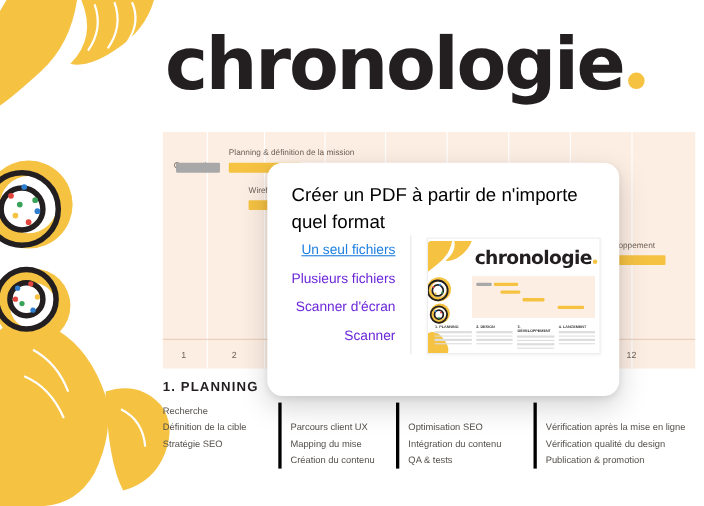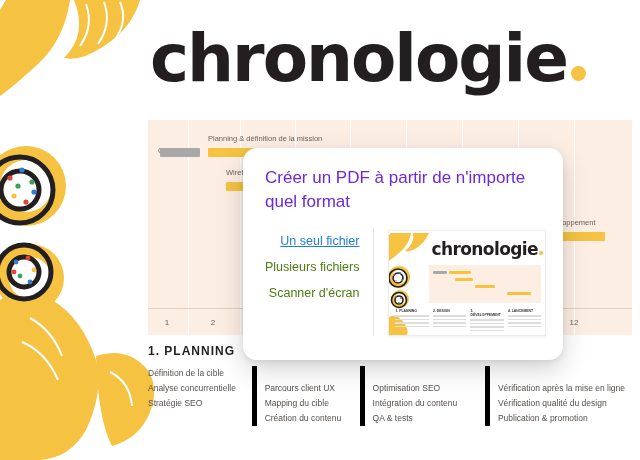--- a/index.html
+++ b/index.html
@@ -113,21 +113,21 @@
     letter-spacing: 1px;
     color: #231f20;
     font-weight: 700;
   }
   .plan-cols {
     display: flex;
     gap: 0;
   }
   .plan-col {
     padding-right: 10px;
-    border-left: 5px solid #000000;
+    border-left: 3px solid #000000;
     padding-left: 8px;
   }
   .plan-col:first-child {
     border-left: none;
     padding-left: 0;
   }
   .plan-col div {
     font-size: 8.5px;
     line-height: 15px;
     color: #55504c;
@@ -144,37 +144,36 @@
     background: #ffffff;
     border-radius: 14px;
     box-shadow: 0 10px 26px rgba(0,0,0,0.17), 0 2px 6px rgba(0,0,0,0.08);
     z-index: 10;
     padding: 18px 22px 14px 22px;
     box-sizing: border-box;
   }
   .modal-title {
     font-size: 17px;
     line-height: 24px;
-    color: #6d28d9;
+    color: #000000;
     font-weight: 400;
-    margin-bottom: 14px;
   }
   .modal-body {
     display: flex;
   }
   .menu {
     width: 122px;
     text-align: right;
     padding-right: 14px;
     border-right: 1px solid #e6e6e6;
   }
   .menu-item {
     font-size: 12.5px;
     line-height: 26px;
-    color: #4d7c0f;
+    color: #6d28d9;
     cursor: pointer;
     white-space: nowrap;
   }
   .menu-item.active {
     color: #1f7fe0;
     text-decoration: underline;
   }
   .preview {
     flex: 1;
     padding-left: 14px;
@@ -327,28 +326,28 @@
   <div class="tick" style="left:10px;">1</div>
   <div class="tick" style="left:56px;">2</div>
   <div class="tick" style="left:390px;">6</div>
   <div class="tick" style="left:417px;">12</div>
 </div>
 
 <div class="planning">
   <h2>1. PLANNING</h2>
   <div class="plan-cols">
     <div class="plan-col" style="width:108px">
+      <div>Recherche</div>
       <div>Définition de la cible</div>
-      <div>Analyse concurrentielle</div>
       <div>Stratégie SEO</div>
     </div>
     <div class="plan-col" style="width:98px">
       <div>&nbsp;</div>
       <div>Parcours client UX</div>
-      <div>Mapping du cible</div>
+      <div>Mapping du mise</div>
       <div>Création du contenu</div>
     </div>
     <div class="plan-col" style="width:118px">
       <div>&nbsp;</div>
       <div>Optimisation SEO</div>
       <div>Intégration du contenu</div>
       <div>QA &amp; tests</div>
     </div>
     <div class="plan-col" style="width:150px">
       <div>&nbsp;</div>
@@ -356,23 +355,24 @@
       <div>Vérification qualité du design</div>
       <div>Publication &amp; promotion</div>
     </div>
   </div>
 </div>
 
 <div class="modal">
   <div class="modal-title">Créer un PDF à partir de n'importe quel format</div>
   <div class="modal-body">
     <div class="menu">
-      <div class="menu-item active">Un seul fichier</div>
+      <div class="menu-item active">Un seul fichiers</div>
       <div class="menu-item">Plusieurs fichiers</div>
       <div class="menu-item">Scanner d'écran</div>
+      <div class="menu-item">Scanner</div>
     </div>
     <div class="preview">
       <div class="preview-card">
         <svg width="40" height="104" viewBox="0 0 40 104" style="position:absolute;left:0;top:0">
           <path d="M2 2 L22 2 Q20 14 10 22 Q4 27 0 30 L0 4 Z" fill="#f5c242"></path>
           <path d="M24 2 L40 2 Q36 12 26 18 Q20 21 16 20 Q26 12 24 2 Z" fill="#f5c242"></path>
           <circle cx="10" cy="46" r="11" fill="#f5c242"></circle>
           <circle cx="10" cy="46" r="7" fill="#fff"></circle>
           <circle cx="11" cy="68" r="9" fill="#f5c242"></circle>
           <circle cx="11" cy="68" r="5.5" fill="#fff"></circle>

